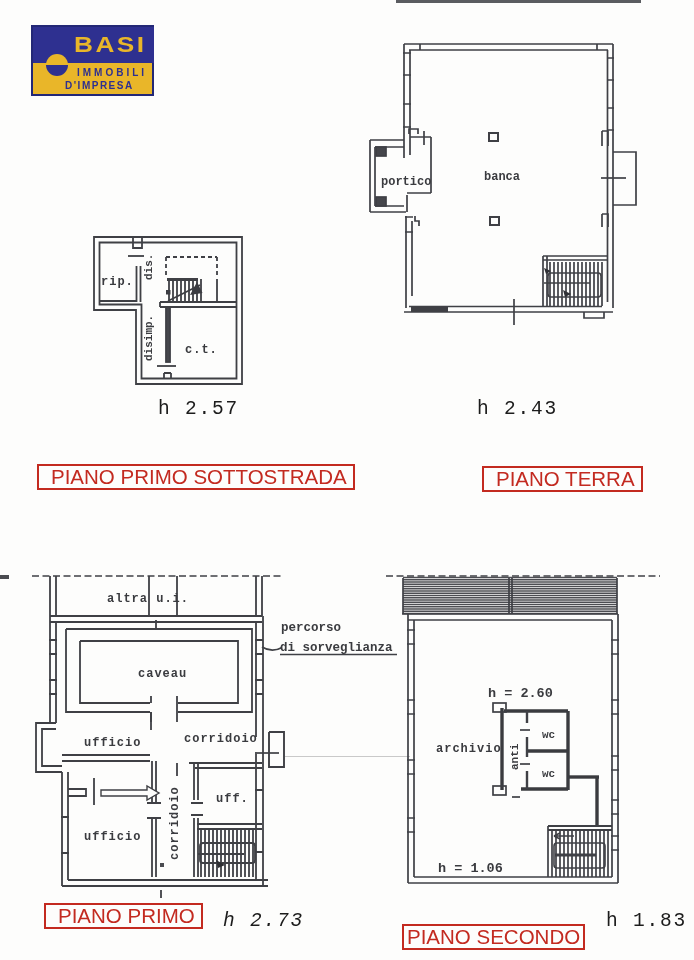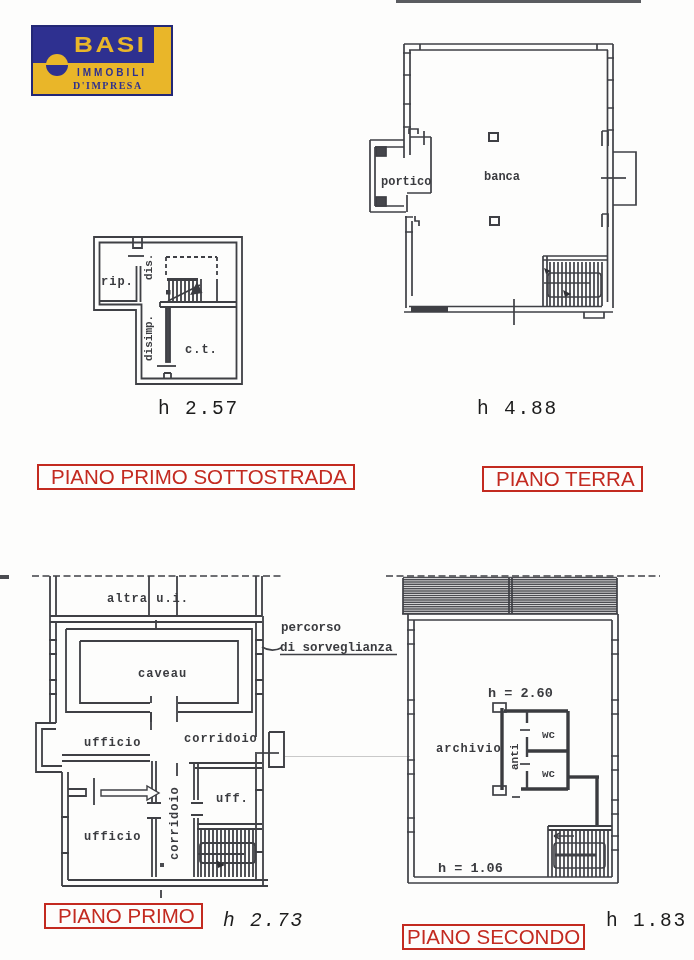--- a/index.html
+++ b/index.html
@@ -9,33 +9,33 @@
 .redbox{position:absolute;border:2px solid #c32a20;color:#c32a20;
   font-family:"Liberation Sans",sans-serif;font-size:20.5px;line-height:20px;
   padding:1px 6px 1px 12px;white-space:nowrap;}
 .hlab{position:absolute;font-family:"Liberation Mono",monospace;font-size:19.5px;line-height:19px;
   color:#1c1c1c;letter-spacing:1.8px;white-space:nowrap;}
 svg text{font-family:"Liberation Mono",monospace;fill:#3a3b3f;font-weight:bold;}
 </style>
 </head>
 <body>
 
-<div class="abs" style="left:31px;top:25px;width:142px;height:71px;border:2px solid #232876;box-sizing:border-box;background:#e9b629;">
+<div class="abs" style="left:31px;top:25px;width:123px;height:71px;border:2px solid #232876;box-sizing:border-box;background:#e9b629;">
 
   <div class="abs" style="left:0;top:0;width:121px;height:36px;background:#2e3090;"></div>
 
   <div class="abs" style="left:13px;top:26.5px;width:22px;height:11px;background:#e9b629;border-radius:11px 11px 0 0;"></div>
 
   <div class="abs" style="left:13px;top:37.5px;width:22px;height:11px;background:#2e3090;border-radius:0 0 11px 11px;"></div>
 
   <div class="abs" style="left:41px;top:6px;color:#e9b629;font-family:'Liberation Sans',sans-serif;font-weight:bold;font-size:21.5px;letter-spacing:2px;transform:scaleX(1.22);transform-origin:0 0;">BASI</div>
 
   <div class="abs" style="left:44px;top:40px;color:#2e3090;font-family:'Liberation Sans',sans-serif;font-weight:bold;font-size:10px;letter-spacing:3px;text-align:center;">IMMOBILI</div>
 
-  <div class="abs" style="left:40px;top:53px;color:#2e3090;font-family:Liberation Serif, serif;font-weight:bold;font-size:10px;letter-spacing:1.5px;">D'IMPRESA</div>
+  <div class="abs" style="left:32px;top:53px;color:#2e3090;font-family:Liberation Sans, sans-serif;font-weight:bold;font-size:10px;letter-spacing:1.5px;">D'IMPRESA</div>
 </div>
 
 <div class="abs" style="left:396px;top:0px;width:245px;height:3px;background:#5a5c60;"></div>
 
 <div class="abs" style="left:0px;top:575px;width:9px;height:4px;background:#4a4b50;"></div>
 
 <div class="abs" style="left:285px;top:756px;width:125px;height:1px;background:#c9c9c9;"></div>
 
 <svg class="abs" style="left:80px;top:228px;" width="176" height="168" viewBox="0 0 176 168">
 <g stroke="#3f4045" stroke-width="1.8" fill="none">
@@ -152,21 +152,21 @@
 <path d="M242 184 H248 V197 M242 184 V197"></path>
 
 <path d="M60 14 V20 M237 14 V20"></path>
 </g>
 
 <text x="21" y="155" font-size="12">portico</text>
 
 <text x="124" y="150" font-size="12">banca</text>
 </svg>
 
-<div class="hlab" style="left:477px;top:400px;">h 4.88</div>
+<div class="hlab" style="left:477px;top:400px;">h 2.43</div>
 
 <div class="redbox" style="left:37px;top:464px;">PIANO PRIMO SOTTOSTRADA</div>
 
 <div class="redbox" style="left:434px;top:466px;margin-left:48px;">PIANO TERRA</div>
 
 <svg class="abs" style="left:20px;top:560px;" width="386" height="345" viewBox="0 0 386 345">
 <g stroke="#3f4045" stroke-width="1.8" fill="none">
 
 <path d="M12 16 H262" stroke-dasharray="7 3.5" stroke-width="1.4"></path>
 

